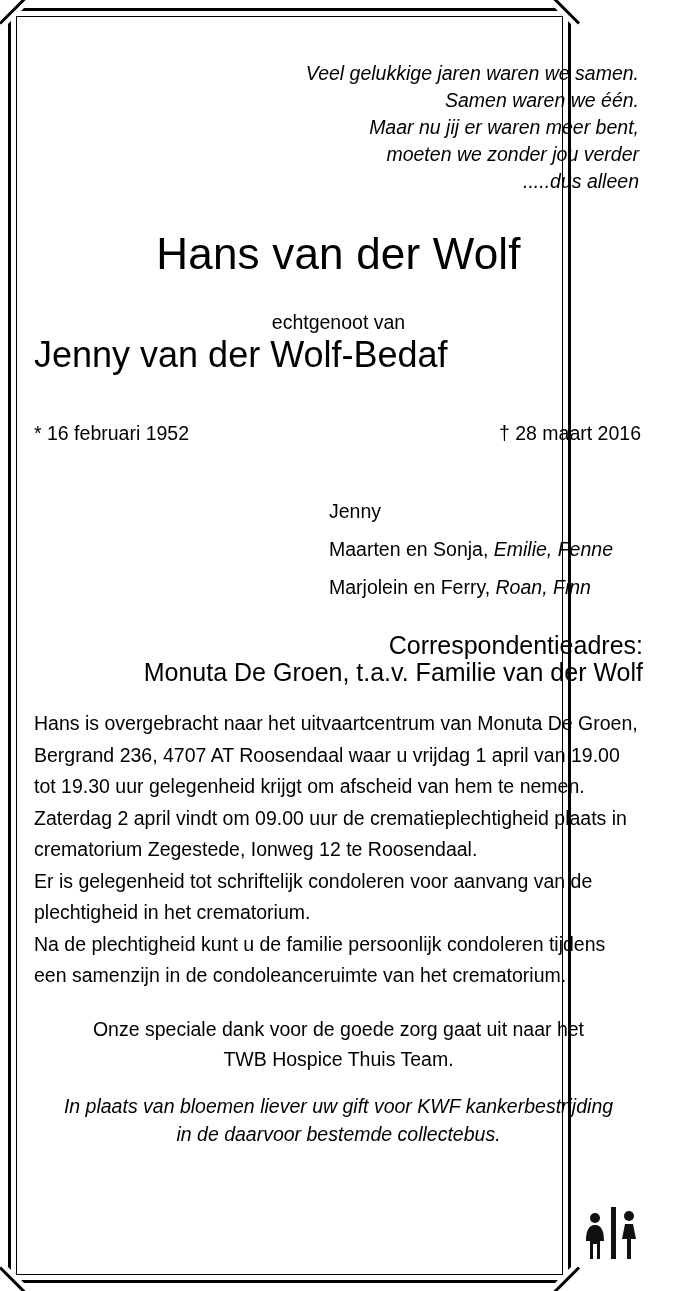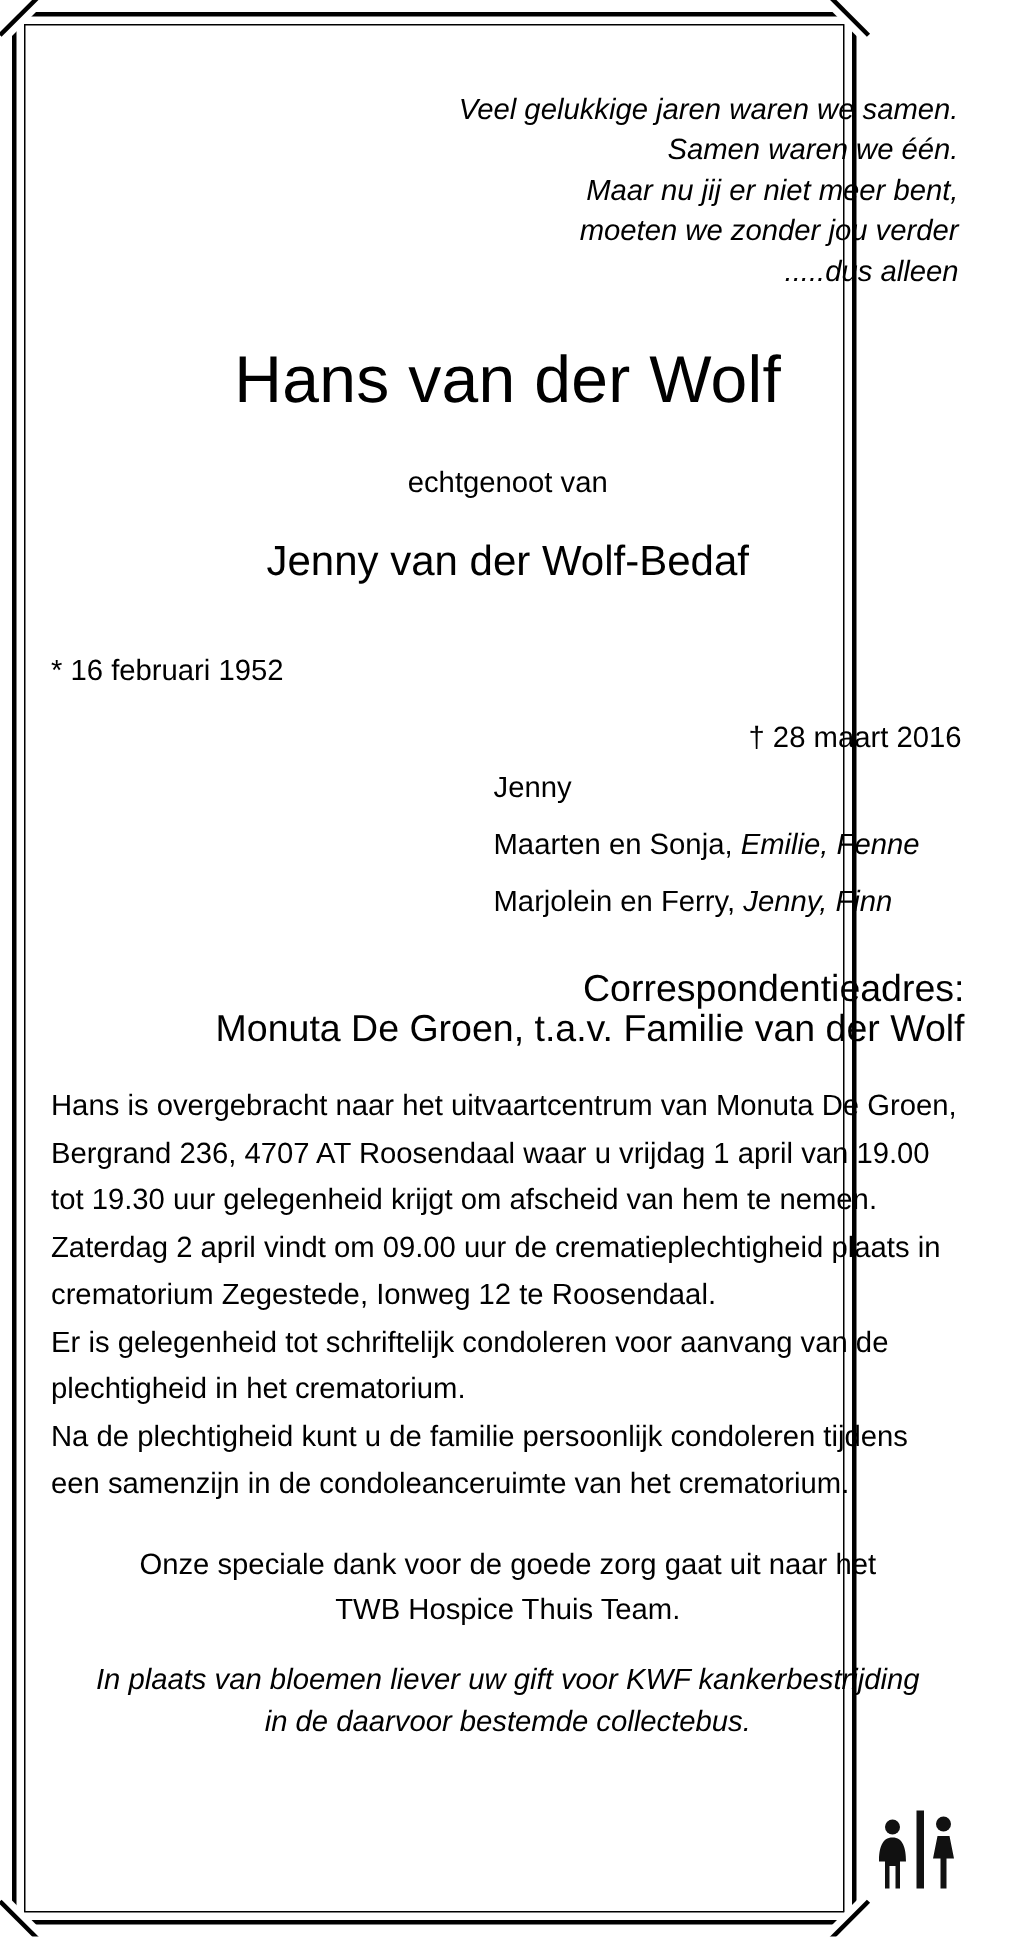--- a/index.html
+++ b/index.html
@@ -91,32 +91,31 @@
     font-size: 44px;
     margin-top: 34px;
     letter-spacing: 0.2px;
   }
   .spouse-label {
     text-align: center;
     font-size: 19.5px;
     margin-top: 32px;
   }
   .name-spouse {
-    text-align: center;
-    font-size: 28px;
-    margin-top: 24px;
+    text-align: left;
+    font-size: 36px;
   }
   .dates {
     position: relative;
     margin-top: 46px;
     font-size: 19.5px;
     height: 26px;
   }
   .dates .birth { position: absolute; left: 0; }
-  .dates .death { position: absolute; right: 2px; margin-top: 45px; }
+  .dates .death { position: absolute; right: 2px; }
 
   .survivors {
     margin-top: 44px;
     margin-left: 295px;
     font-size: 19.5px;
     line-height: 38px;
   }
   .survivors em { font-style: italic; }
 
   .corr {
@@ -170,21 +169,21 @@
   <div class="cut-line cut-tl"></div>
   <div class="cut-line cut-tr"></div>
   <div class="cut-line cut-bl"></div>
   <div class="cut-line cut-br"></div>
 
   <div class="content">
 
     <div class="poem">
       <div>Veel gelukkige jaren waren we samen.</div>
       <div>Samen waren we één.</div>
-      <div>Maar nu jij er niet meer bent,</div>
+      <div>Maar nu jij er waren meer bent,</div>
       <div>moeten we zonder jou verder</div>
       <div>.....dus alleen</div>
     </div>
 
 
     <div class="name-main">Hans van der Wolf</div>
 
     <div class="spouse-label">echtgenoot van</div>
 
     <div class="name-spouse">Jenny van der Wolf-Bedaf</div>
@@ -195,21 +194,21 @@
     </div>
 
     <div class="survivors">
       <div>
         <span>Jenny</span><em></em>
       </div>
       <div>
         <span>Maarten en Sonja, </span><em>Emilie, Fenne</em>
       </div>
       <div>
-        <span>Marjolein en Ferry, </span><em>Jenny, Finn</em>
+        <span>Marjolein en Ferry, </span><em>Roan, Finn</em>
       </div>
     </div>
 
     <div class="corr">
       <div>Correspondentieadres:</div>
       <div>Monuta De Groen, t.a.v. Familie van der Wolf</div>
     </div>
 
     <div class="info">
       <div>Hans is overgebracht naar het uitvaartcentrum van Monuta De Groen, Bergrand 236, 4707 AT Roosendaal waar u vrijdag 1 april van 19.00 tot 19.30 uur gelegenheid krijgt om afscheid van hem te nemen.</div>

